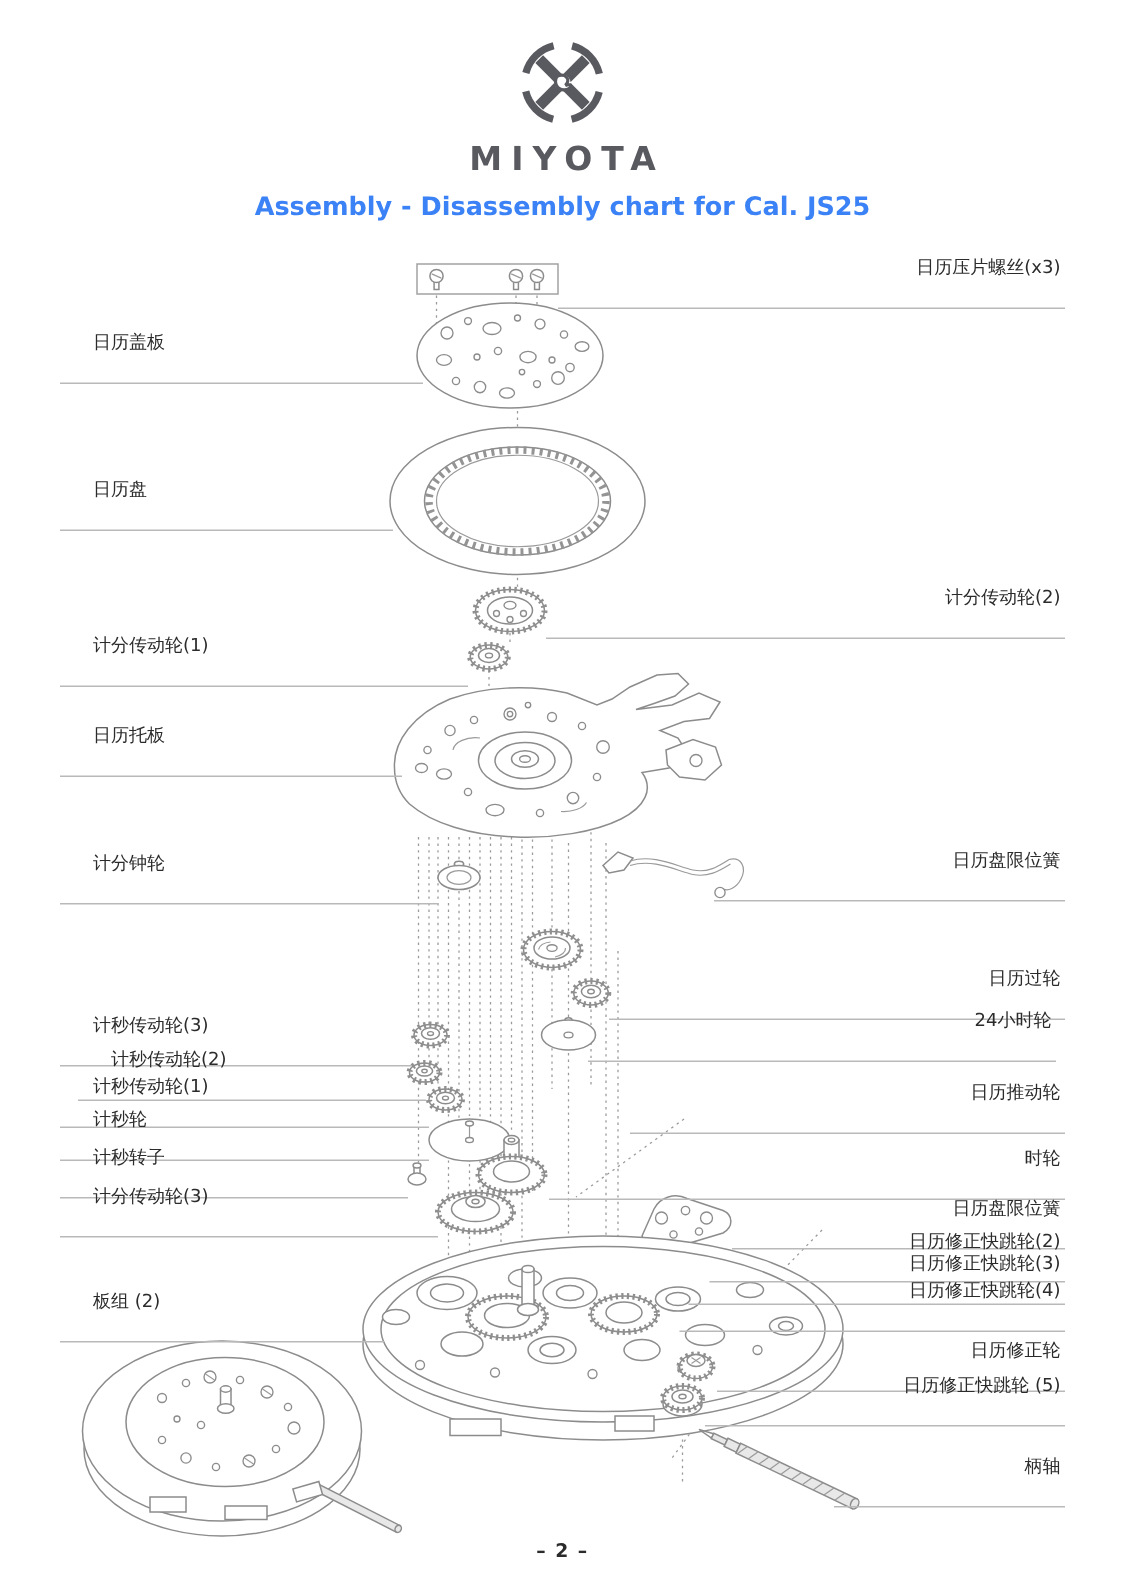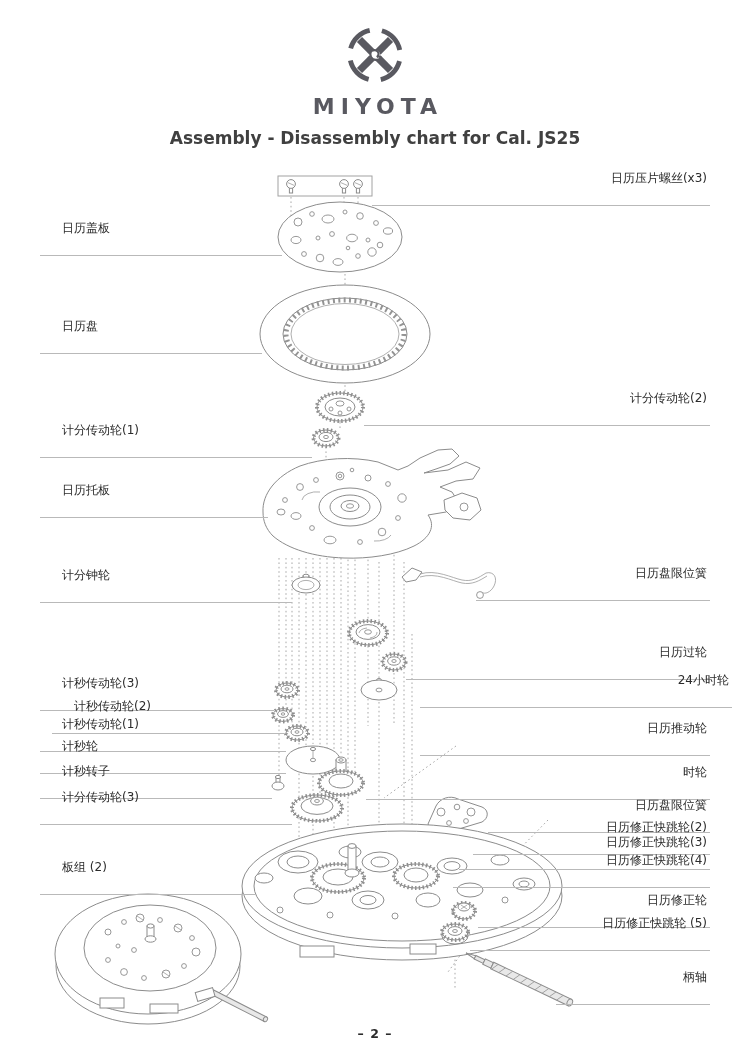--- a/index.html
+++ b/index.html
@@ -1,21 +1,21 @@
 <!DOCTYPE html>
 <html><head>
 <meta charset="utf-8">
 <style>
   html,body{margin:0;padding:0;background:#fff;}
   .page{position:relative;width:750px;height:1060px;background:#fff;overflow:hidden;
         font-family:"DejaVu Sans","Liberation Sans",sans-serif;color:#262626;}
   .logo-wrap{position:absolute;left:0;top:22px;width:750px;text-align:center;}
   .brand{margin-top:2px;font-size:22px;font-weight:700;letter-spacing:6px;padding-left:6px;color:#595960;}
   .title{position:absolute;left:0;top:128px;width:750px;text-align:center;
-         font-size:17px;font-weight:700;color:#404040;}
+         font-size:17px;font-weight:700;color:#3b82f6;}
   .diagram-svg{position:absolute;left:0;top:0;}
   .lbl{position:absolute;font-size:12px;line-height:15px;color:#2b2b2b;
        border-bottom:1px solid #b9b9b9;padding-bottom:19px;white-space:nowrap;}
   .lbl.l{text-align:left;padding-left:22px;box-sizing:border-box;}
   .lbl.r{text-align:right;padding-right:3px;box-sizing:border-box;}
   .footer{position:absolute;left:0;top:1026px;width:750px;text-align:center;
           font-size:12.5px;font-weight:700;color:#2b2b2b;letter-spacing:1px;}
   
   .s{fill:#fff;stroke:#8c8c8c;stroke-width:1;}
   .s2{fill:none;stroke:#8c8c8c;stroke-width:1;}
@@ -413,21 +413,21 @@
   <div class="lbl l" style="left:40px;top:717px;width:246px"><span>计秒传动轮(1)</span></div>
   <div class="lbl l" style="left:40px;top:739px;width:246px"><span>计秒轮</span></div>
   <div class="lbl l" style="left:40px;top:764px;width:232px"><span>计秒转子</span></div>
   <div class="lbl l" style="left:40px;top:790px;width:252px"><span>计分传动轮(3)</span></div>
   <div class="lbl l" style="left:40px;top:860px;width:216px"><span>板组 (2)</span></div>
 
   <div class="lbl r" style="left:372px;top:171px;width:338px"><span>日历压片螺丝(x3)</span></div>
   <div class="lbl r" style="left:364px;top:391px;width:346px"><span>计分传动轮(2)</span></div>
   <div class="lbl r" style="left:476px;top:566px;width:234px"><span>日历盘限位簧</span></div>
   <div class="lbl r" style="left:406px;top:645px;width:304px"><span>日历过轮</span></div>
-  <div class="lbl r" style="left:420px;top:673px;width:312px"><span>24小时轮</span></div>
+  <div class="lbl r" style="left:392px;top:673px;width:312px"><span>24小时轮</span></div>
   <div class="lbl r" style="left:420px;top:721px;width:290px"><span>日历推动轮</span></div>
   <div class="lbl r" style="left:366px;top:765px;width:344px"><span>时轮</span></div>
   <div class="lbl r" style="left:488px;top:798px;width:222px"><span>日历盘限位簧</span></div>
   <div class="lbl r" style="left:473px;top:820px;width:237px"><span>日历修正快跳轮(2)</span></div>
   <div class="lbl r" style="left:459px;top:835px;width:251px"><span>日历修正快跳轮(3)</span></div>
   <div class="lbl r" style="left:453px;top:853px;width:257px"><span>日历修正快跳轮(4)</span></div>
   <div class="lbl r" style="left:478px;top:893px;width:232px"><span>日历修正轮</span></div>
   <div class="lbl r" style="left:470px;top:916px;width:240px"><span>日历修正快跳轮 (5)</span></div>
   <div class="lbl r" style="left:556px;top:970px;width:154px"><span>柄轴</span></div>
 

